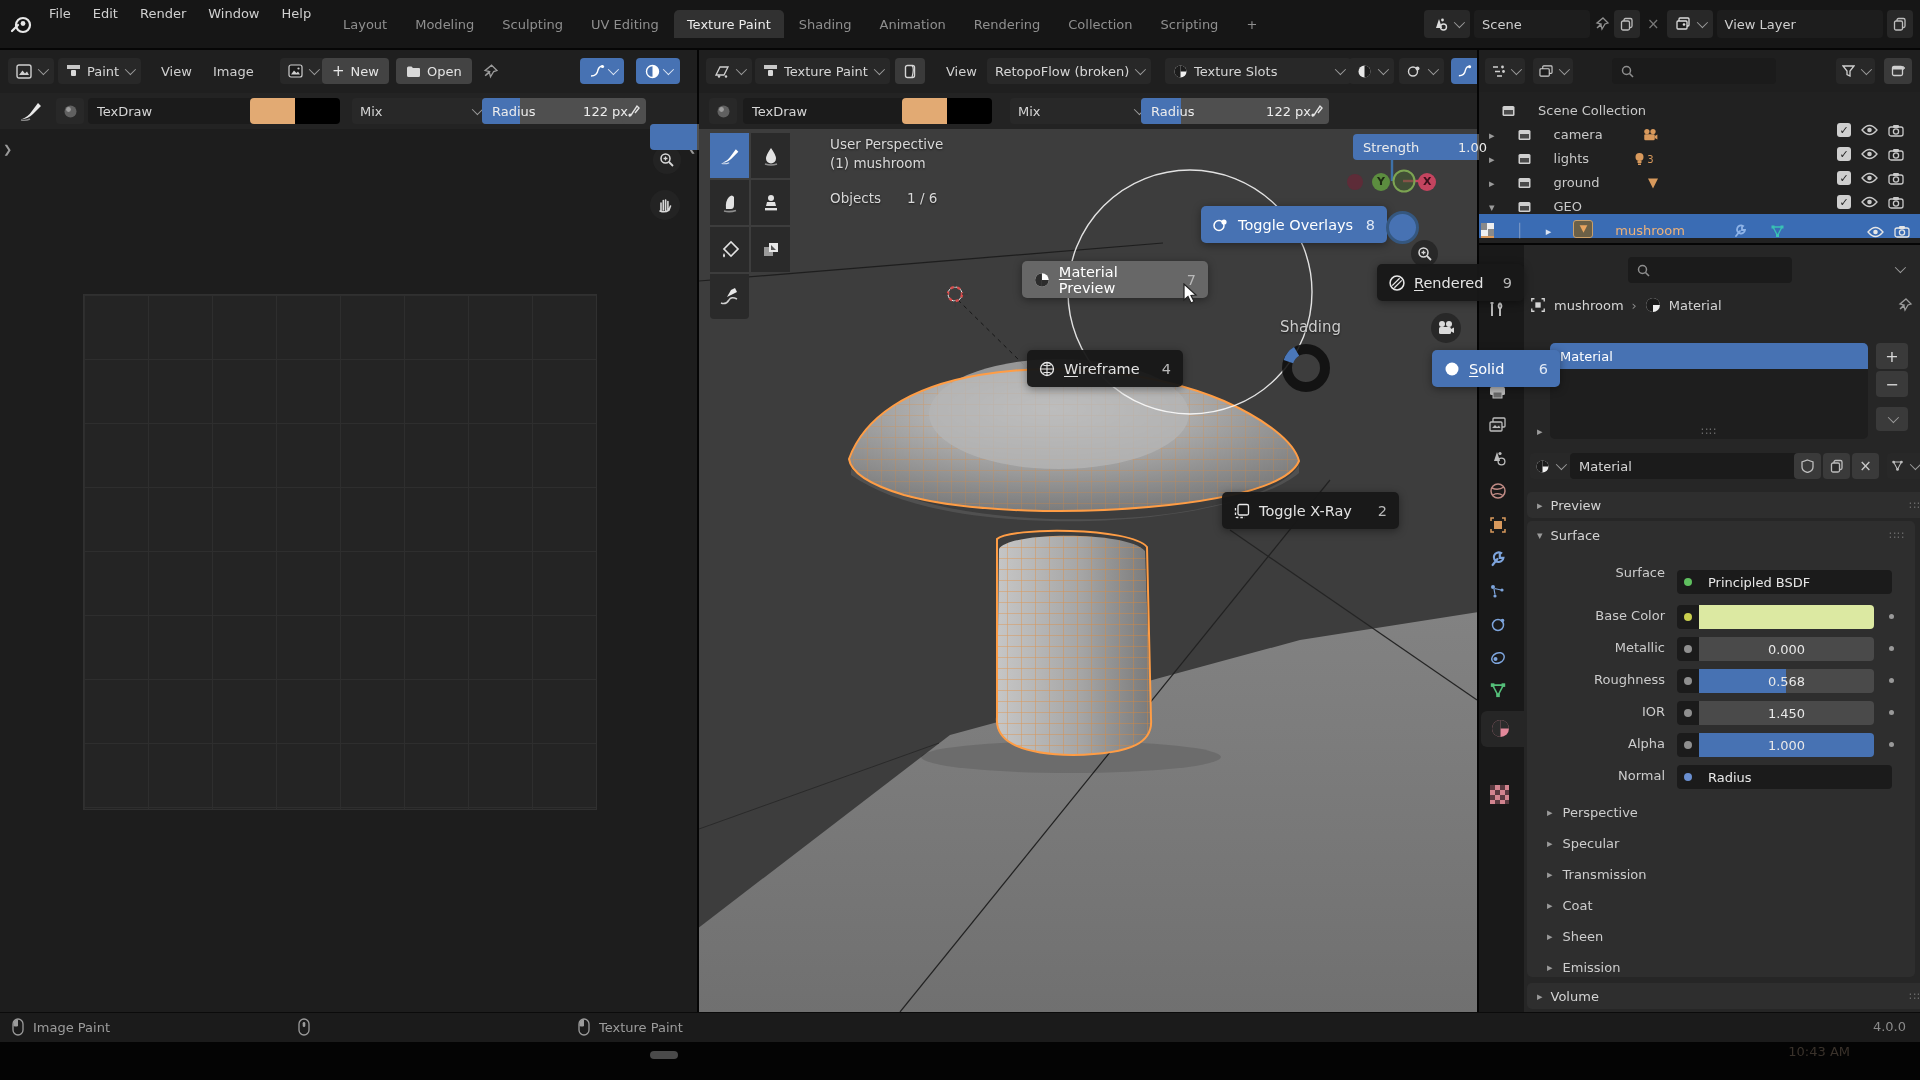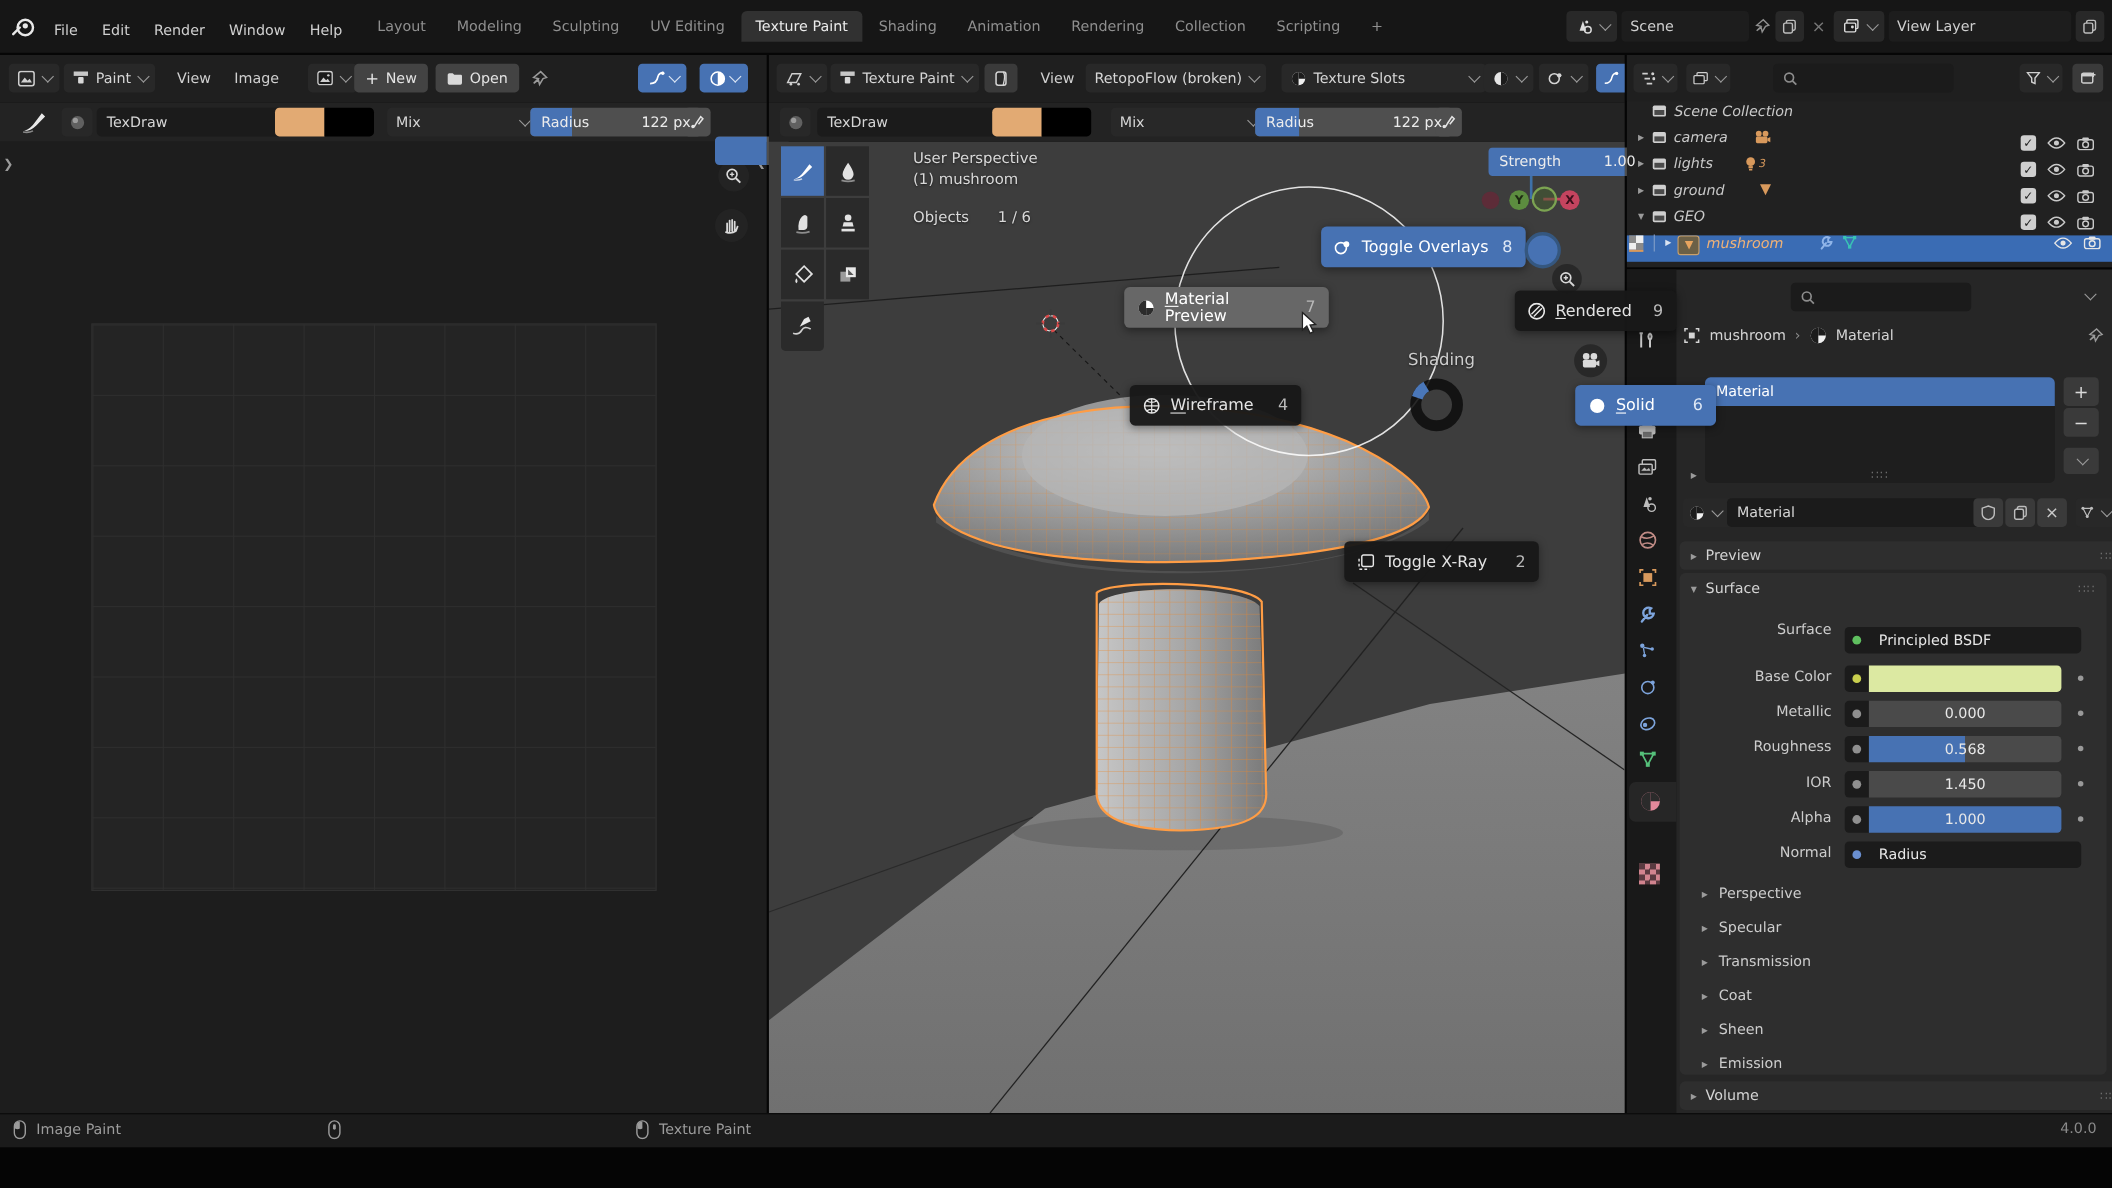--- a/index.html
+++ b/index.html
@@ -33,21 +33,21 @@
   .tool-cell.active{background:#4772b3;}
   .gz-btn{border-radius:50%;background:rgba(36,36,36,.85);display:flex;align-items:center;justify-content:center;}
   
   .pie-item{position:absolute;height:37px;border-radius:5px;background:rgba(24,24,24,.96);display:flex;align-items:center;padding:0 12px;gap:9px;color:#e3e3e3;font-size:14.5px;box-shadow:0 2px 8px rgba(0,0,0,.4);}
   .pie-item .key{margin-left:auto;color:#b9b9b9;}
   .pie-item.sel{background:#4772b3;color:#fff;}
   .pie-item.sel .key{color:#dfe8f5;}
   .pie-item.hov{background:#676767;color:#fff;}
   .pie-item u{text-decoration:underline;text-underline-offset:2px;}
   
-  .outl-row{height:24px;display:flex;align-items:flex-start;gap:6px;color:#c9c9c9;font-style:italic;}
+  .outl-row{height:24px;display:flex;align-items:flex-end;gap:22px;color:#c9c9c9;}
   .chkbox{width:14px;height:14px;background:#cfcfcf;border-radius:3px;color:#222;font-size:11px;display:flex;align-items:center;justify-content:center;font-weight:bold;}
   
   .panel{background:#2e2e2e;border-radius:5px;}
   .p-label{color:#cccccc;text-align:right;}
   .grip{color:#6f6f6f;font-size:11px;letter-spacing:1px;}
   .socket{width:22px;height:24px;background:#1b1b1b;border-radius:4px 0 0 4px;display:flex;align-items:center;justify-content:center;}
   .pfield{height:24px;border-radius:0 4px 4px 0;display:flex;align-items:center;color:#e8e8e8;position:relative;overflow:hidden;}
   .dot{border-radius:50%;display:inline-block;}
   .sub-row{display:flex;align-items:center;gap:10px;color:#cdcdcd;height:26px;}
   svg{display:block;}
@@ -59,21 +59,21 @@
 <div id="app">
 
   <div class="ab topbar">
     <div class="ab" style="left:10px;top:12px">
       <svg width="24" height="24" viewBox="0 0 24 24">
           <circle cx="13" cy="13" r="7" fill="none" stroke="#e8e8e8" stroke-width="2.2"></circle>
           <circle cx="13" cy="11.5" r="2.4" fill="#e8e8e8"></circle>
           <path d="M2 19 L8 13" stroke="#e8e8e8" stroke-width="2.2" stroke-linecap="round"></path>
         </svg>
     </div>
-    <div class="ab row" style="left:38px;top:15px">
+    <div class="ab row" style="left:38px;top:0">
       <div class="menu-item">File</div>
       <div class="menu-item">Edit</div>
       <div class="menu-item">Render</div>
       <div class="menu-item">Window</div>
       <div class="menu-item">Help</div>
     </div>
     <div class="ab row" style="left:330px;top:10px;gap:2px">
       <div class="ws-tab">Layout</div>
       <div class="ws-tab">Modeling</div>
       <div class="ws-tab">Sculpting</div>
@@ -990,14 +990,18 @@
     </div>
     <div class="ab row" style="left:578px;top:5px;gap:9px">
       <svg width="12" height="18" viewBox="0 0 12 18">
           <rect x="1" y="1" width="10" height="16" rx="5" fill="none" stroke="#9c9c9c" stroke-width="1.3"></rect>
           <path d="M1.5 8 Q4 9 6 8 L6 1.5 Q2 1.5 1.5 5 Z" fill="#9c9c9c"></path>
         </svg>
       <span>Texture Paint</span>
     </div>
     <div class="ab" style="right:14px;top:6px;color:#8a8a8a">4.0.0</div>
   </div>
+  <div class="ab" style="left:0;top:1042px;width:1920px;height:38px;background:#040404">
+    <div class="ab" style="left:650px;top:9px;width:28px;height:8px;border-radius:4px;background:#4a4a4a"></div>
+    <div class="ab" style="right:70px;top:2px;color:#3a322b;font-size:13px">10:43 AM</div>
+  </div>
 
 </div>
 
 </body></html>

